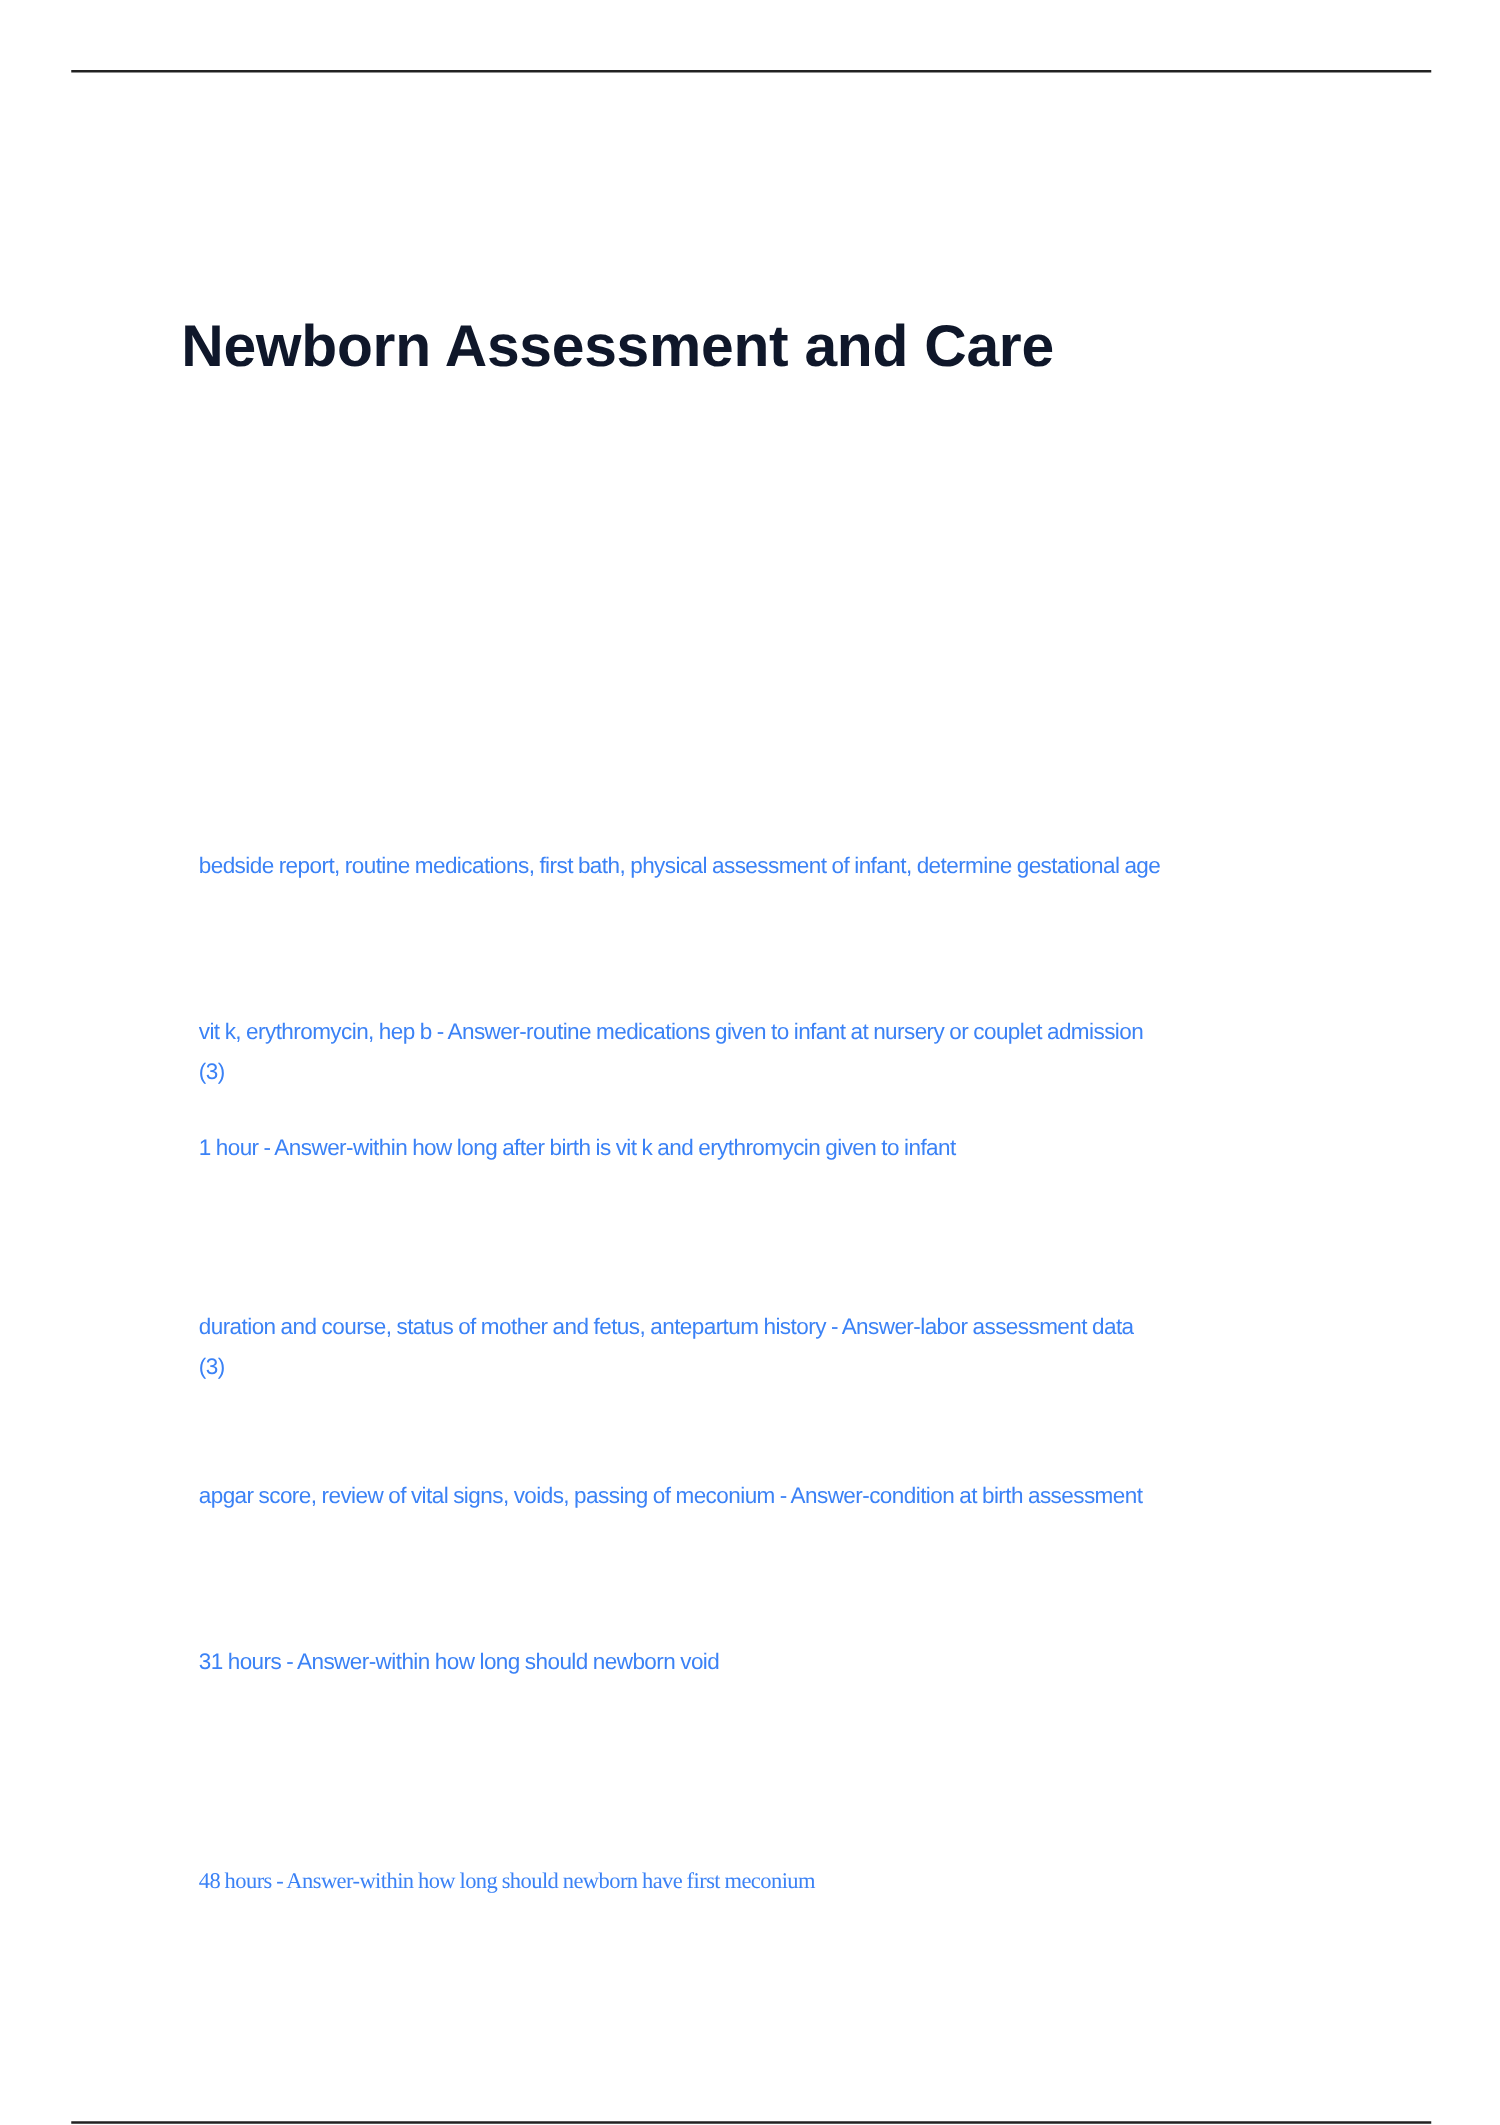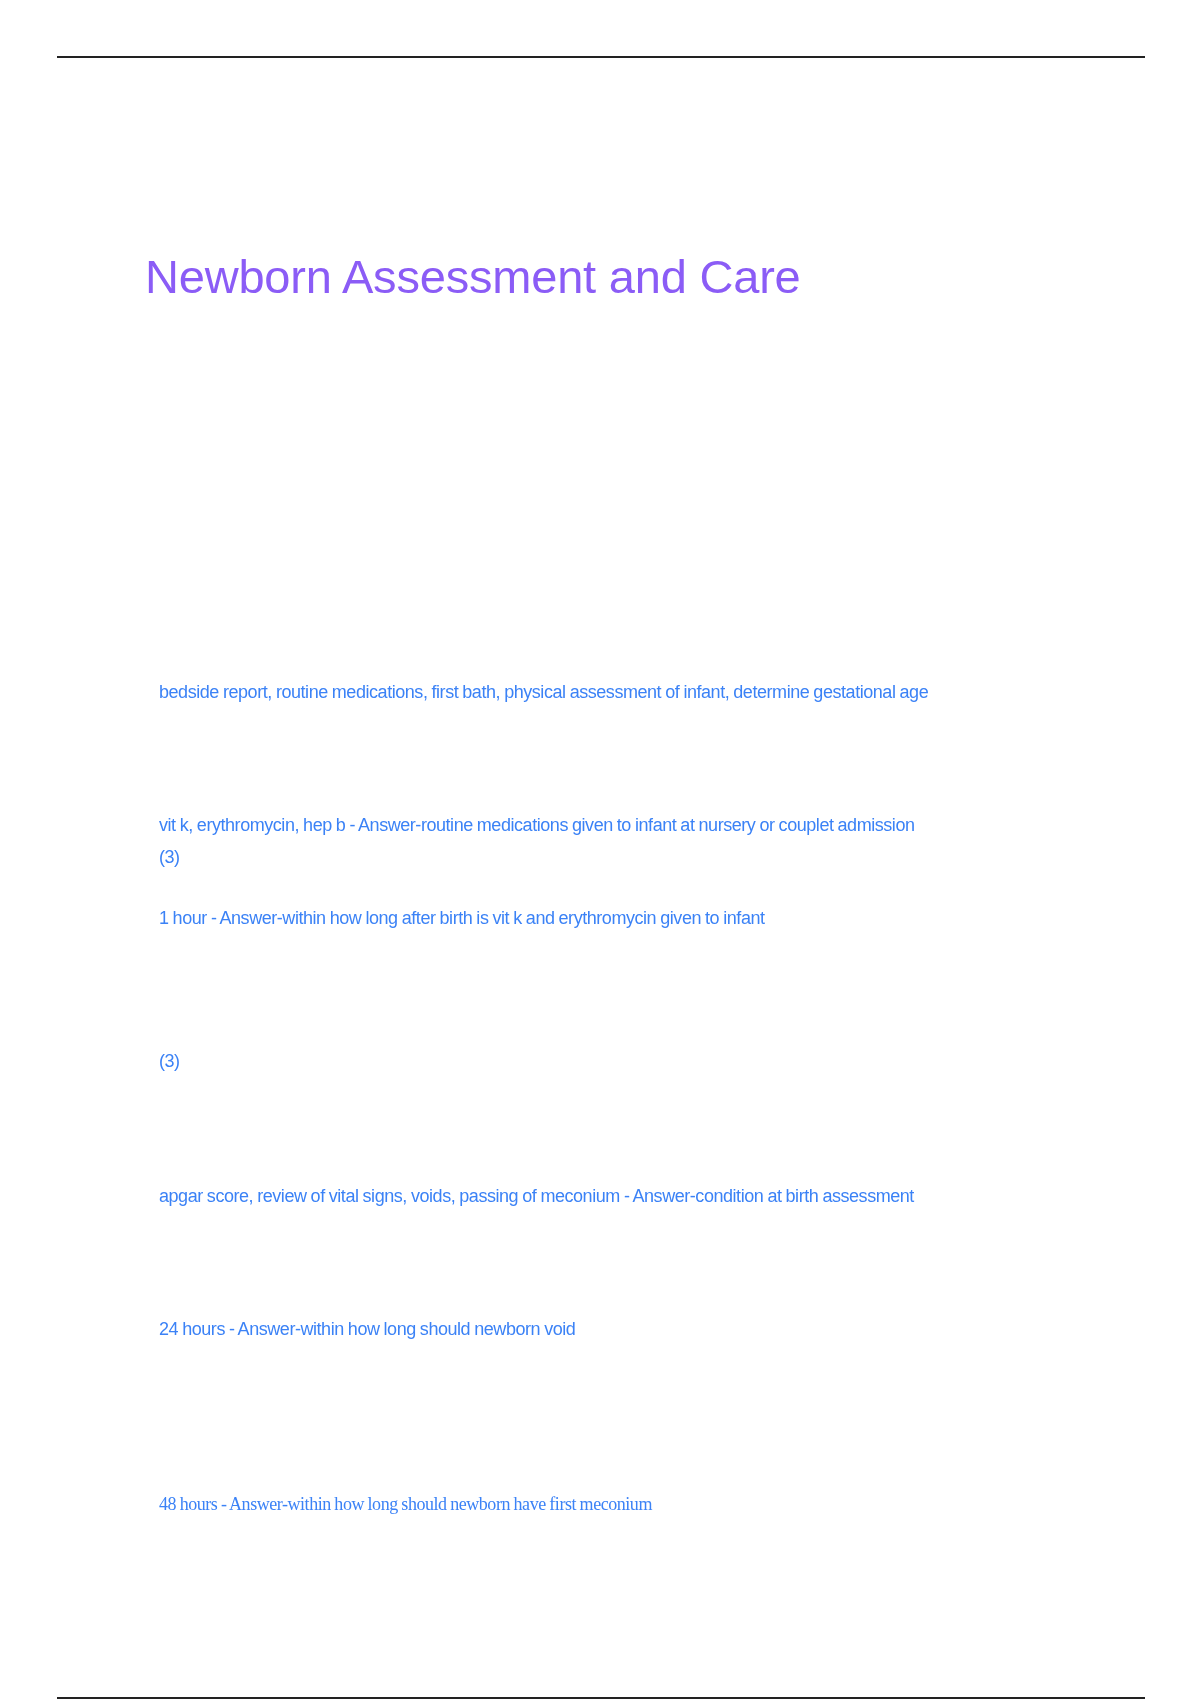--- a/index.html
+++ b/index.html
@@ -23,24 +23,24 @@
     }
     .rule.top { top: 56px; }
     .rule.bottom { top: 1697px; }
 
     .title {
       position: absolute;
       left: 145px;
       top: 247px;
       margin: 0;
       font-family: "Liberation Sans", sans-serif;
-      font-weight: normal;
+      font-weight: bold;
       font-size: 47px;
       line-height: 60px;
-      color: #8b5cf6;
+      color: #0f172a;
       white-space: nowrap;
       letter-spacing: -0.2px;
     }
 
     .qa {
       position: absolute;
       left: 146px;
       width: 960px;
       margin: 13px;
       font-family: "Liberation Sans", sans-serif;
@@ -66,28 +66,29 @@
 <p class="qa" style="top:797px;">
   <span class="line">vit k, erythromycin, hep b -  Answer-routine medications given to infant at nursery or couplet admission</span>
   <span class="line">(3)</span>
 </p>
 
 <p class="qa" style="top:890px;">
   <span class="line">1 hour -  Answer-within how long after birth is vit k and erythromycin given to infant</span>
 </p>
 
 <p class="qa" style="top:1033px;">
+  <span class="line">duration and course, status of mother and fetus, antepartum history -  Answer-labor assessment data</span>
   <span class="line">(3)</span>
 </p>
 
 <p class="qa" style="top:1168px;">
   <span class="line">apgar score, review of vital signs, voids, passing of meconium -  Answer-condition at birth assessment</span>
 </p>
 
 <p class="qa" style="top:1301px;">
-  <span class="line">24 hours -  Answer-within how long should newborn void</span>
+  <span class="line">31 hours -  Answer-within how long should newborn void</span>
 </p>
 
 <p class="qa" style="top:1476px;font-family:Liberation Serif, serif;">
   <span class="line">48 hours -  Answer-within how long should newborn have first meconium</span>
 </p>
 
 <div class="rule bottom"></div>
 
 </body></html>

